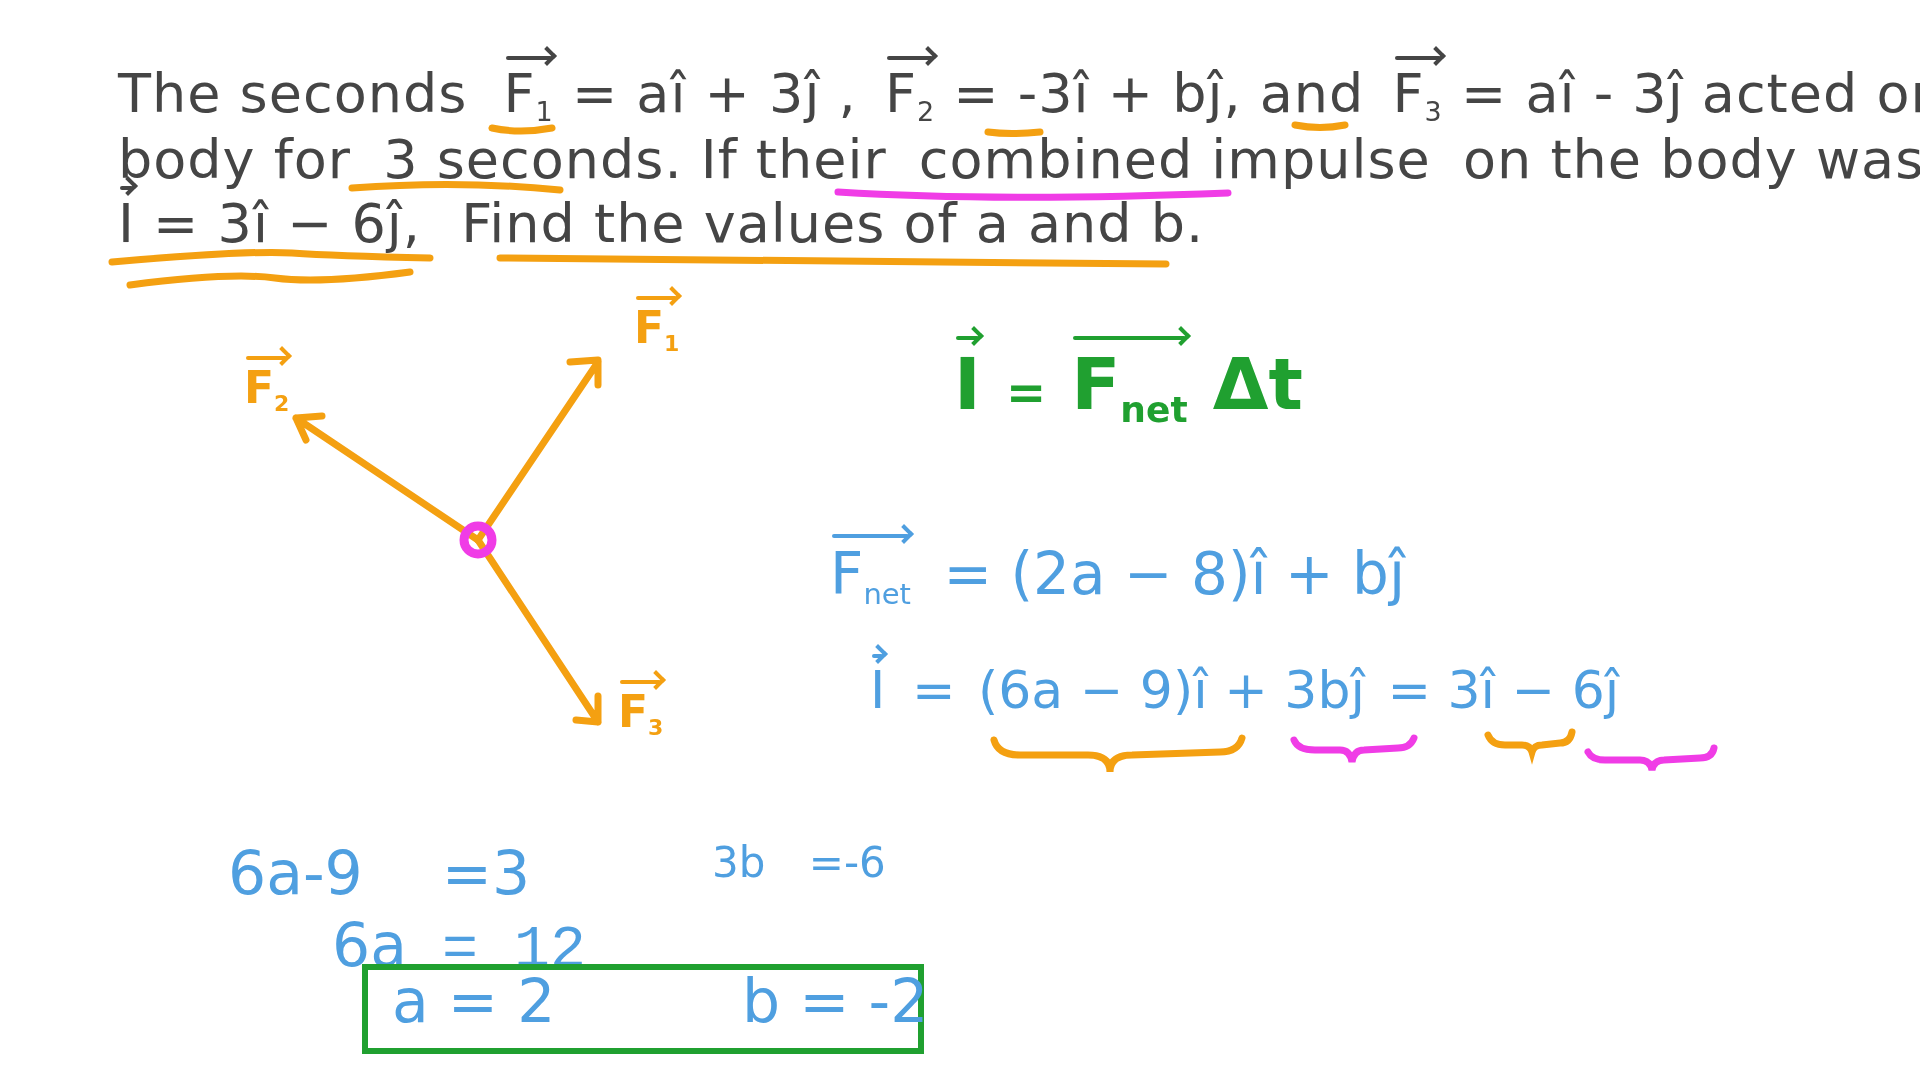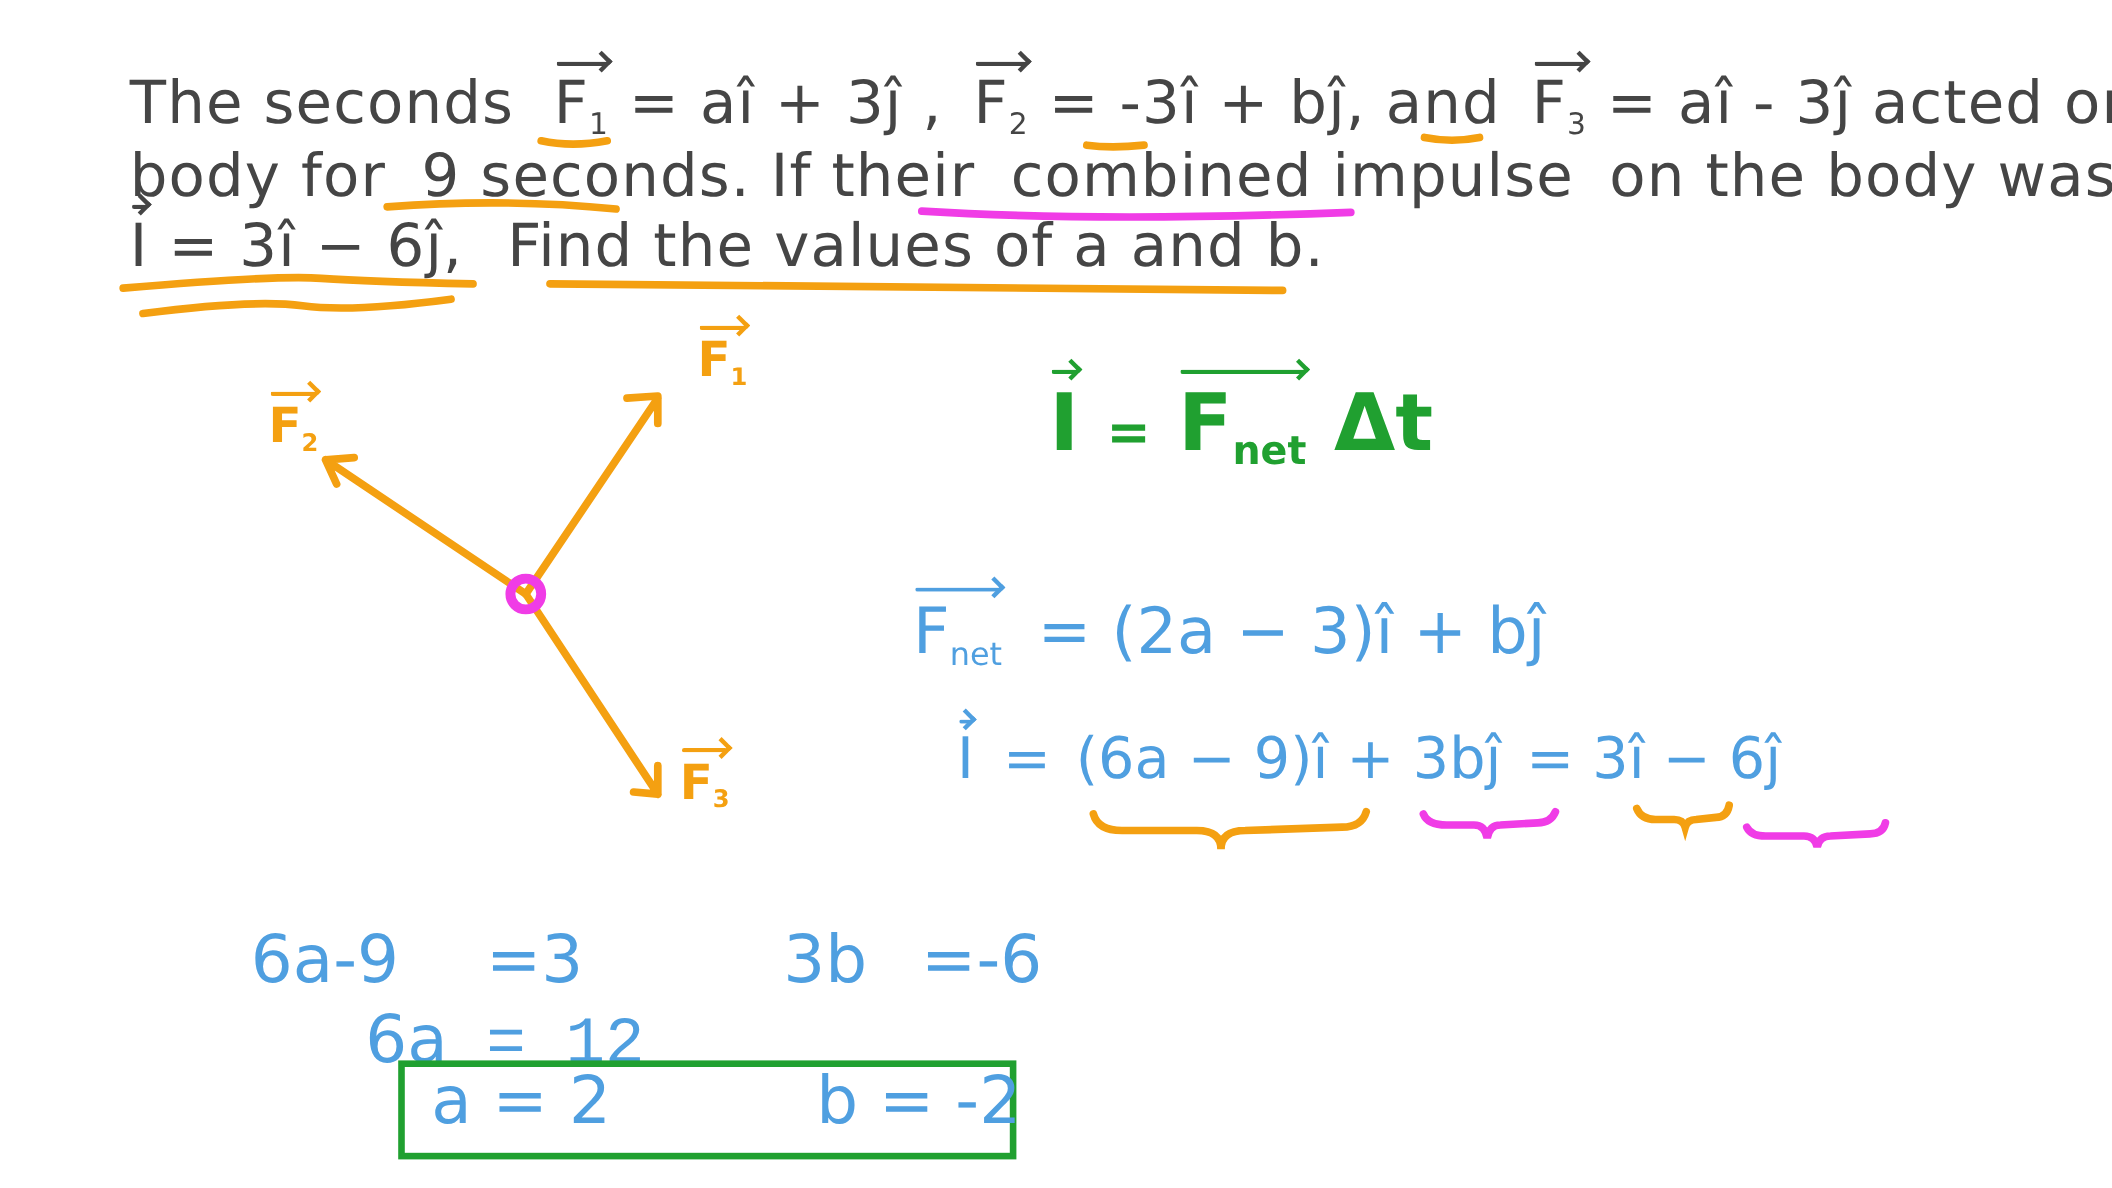--- a/index.html
+++ b/index.html
@@ -33,21 +33,21 @@
   <span>= -3î +</span>
   <span>bĵ</span><span>, and</span>
   <span class="vec" style="margin-left:10px;"><span>F</span><sub>3</sub></span>
   <span>=</span>
   <span>aî</span>
   <span>- 3ĵ acted on a</span>
 </div>
 
 <div class="abs ink" style="left:118px; top:128px;">
   <span>body for</span>
-  <span style="margin-left:14px;">9 seconds</span><span>. If their</span>
+  <span style="margin-left:14px;">3 seconds</span><span>. If their</span>
   <span style="margin-left:14px;">combined impulse</span>
   <span style="margin-left:14px;">on the body was</span>
 </div>
 
 <div class="abs ink" style="left:118px; top:192px;">
   <span class="vec">I</span>
   <span>= 3î − 6ĵ</span><span>,</span>
   <span style="margin-left:22px;">Find the values of a and b.</span>
 </div>
 
@@ -87,21 +87,21 @@
 
 <div class="abs green" style="left:954px; top:342px; font-size:72px;">
   <span class="vec">I</span>
   <span style="font-size:48px;">=</span>
   <span class="vec"><span>F</span><sub>net</sub></span>
   <span>Δt</span>
 </div>
 
 <div class="abs blue" style="left:830px; top:540px; font-size:58px;">
   <span class="vec"><span>F</span><sub>net</sub></span>
-  <span style="margin-left:14px;">= (2a − 3)î + bĵ</span>
+  <span style="margin-left:14px;">= (2a − 8)î + bĵ</span>
 </div>
 
 <div class="abs blue" style="left:870px; top:660px; font-size:52px;">
   <span class="vec">I</span>
   <span style="margin-left:10px;">=</span>
   <span style="margin-left:6px;">(6a − 9)î</span>
   <span>+</span>
   <span>3bĵ</span>
   <span style="margin-left:6px;">=</span>
   <span>3î</span>
@@ -110,20 +110,20 @@
 </div>
 
 <div class="abs blue" style="left:228px; top:838px; font-size:60px;">
   <span>6a-9</span>
   <span style="margin-left:60px;">=3</span>
 </div>
 <div class="abs blue" style="left:332px; top:910px; font-size:60px;">
   <span>6a</span>
   <span style="margin-left:16px;font-family:Liberation Mono, monospace;">= 12</span>
 </div>
-<div class="abs blue" style="left:712px; top:838px; font-size:60px;">
+<div class="abs blue" style="left:712px; top:838px; font-size:42px;">
   <span>3b</span>
   <span style="margin-left:30px;">=-6</span>
 </div>
 
 <div class="answer-box" style="left:362px; top:964px; width:550px; height:78px;"></div>
 <div class="abs blue" style="left:392px; top:966px; font-size:60px;">a = 2</div>
 <div class="abs blue" style="left:742px; top:966px; font-size:60px;">b = -2</div>
 
 </body></html>

